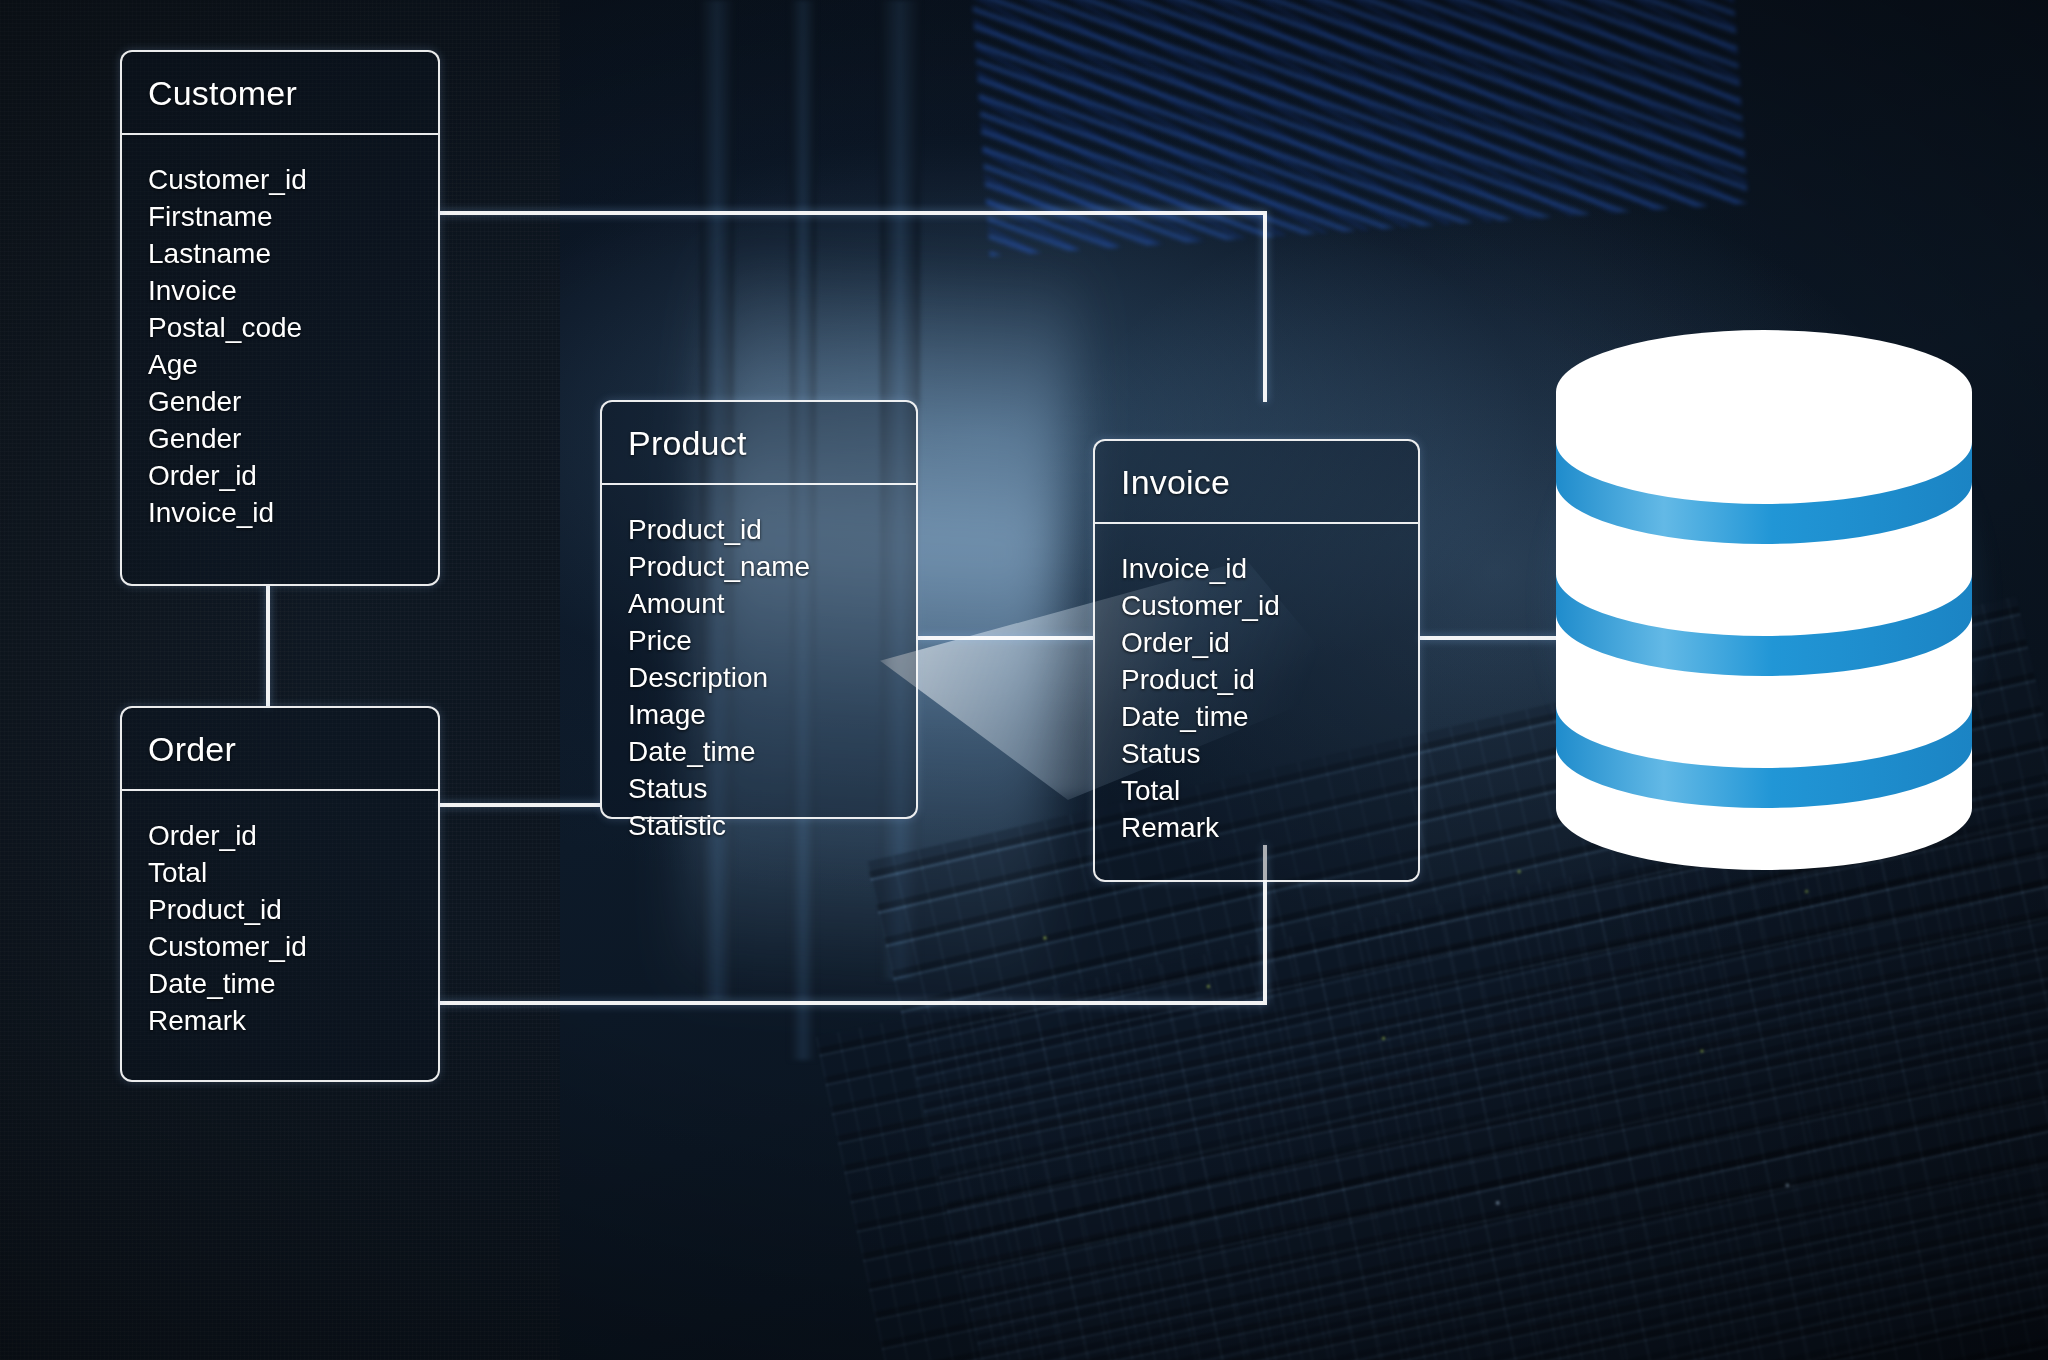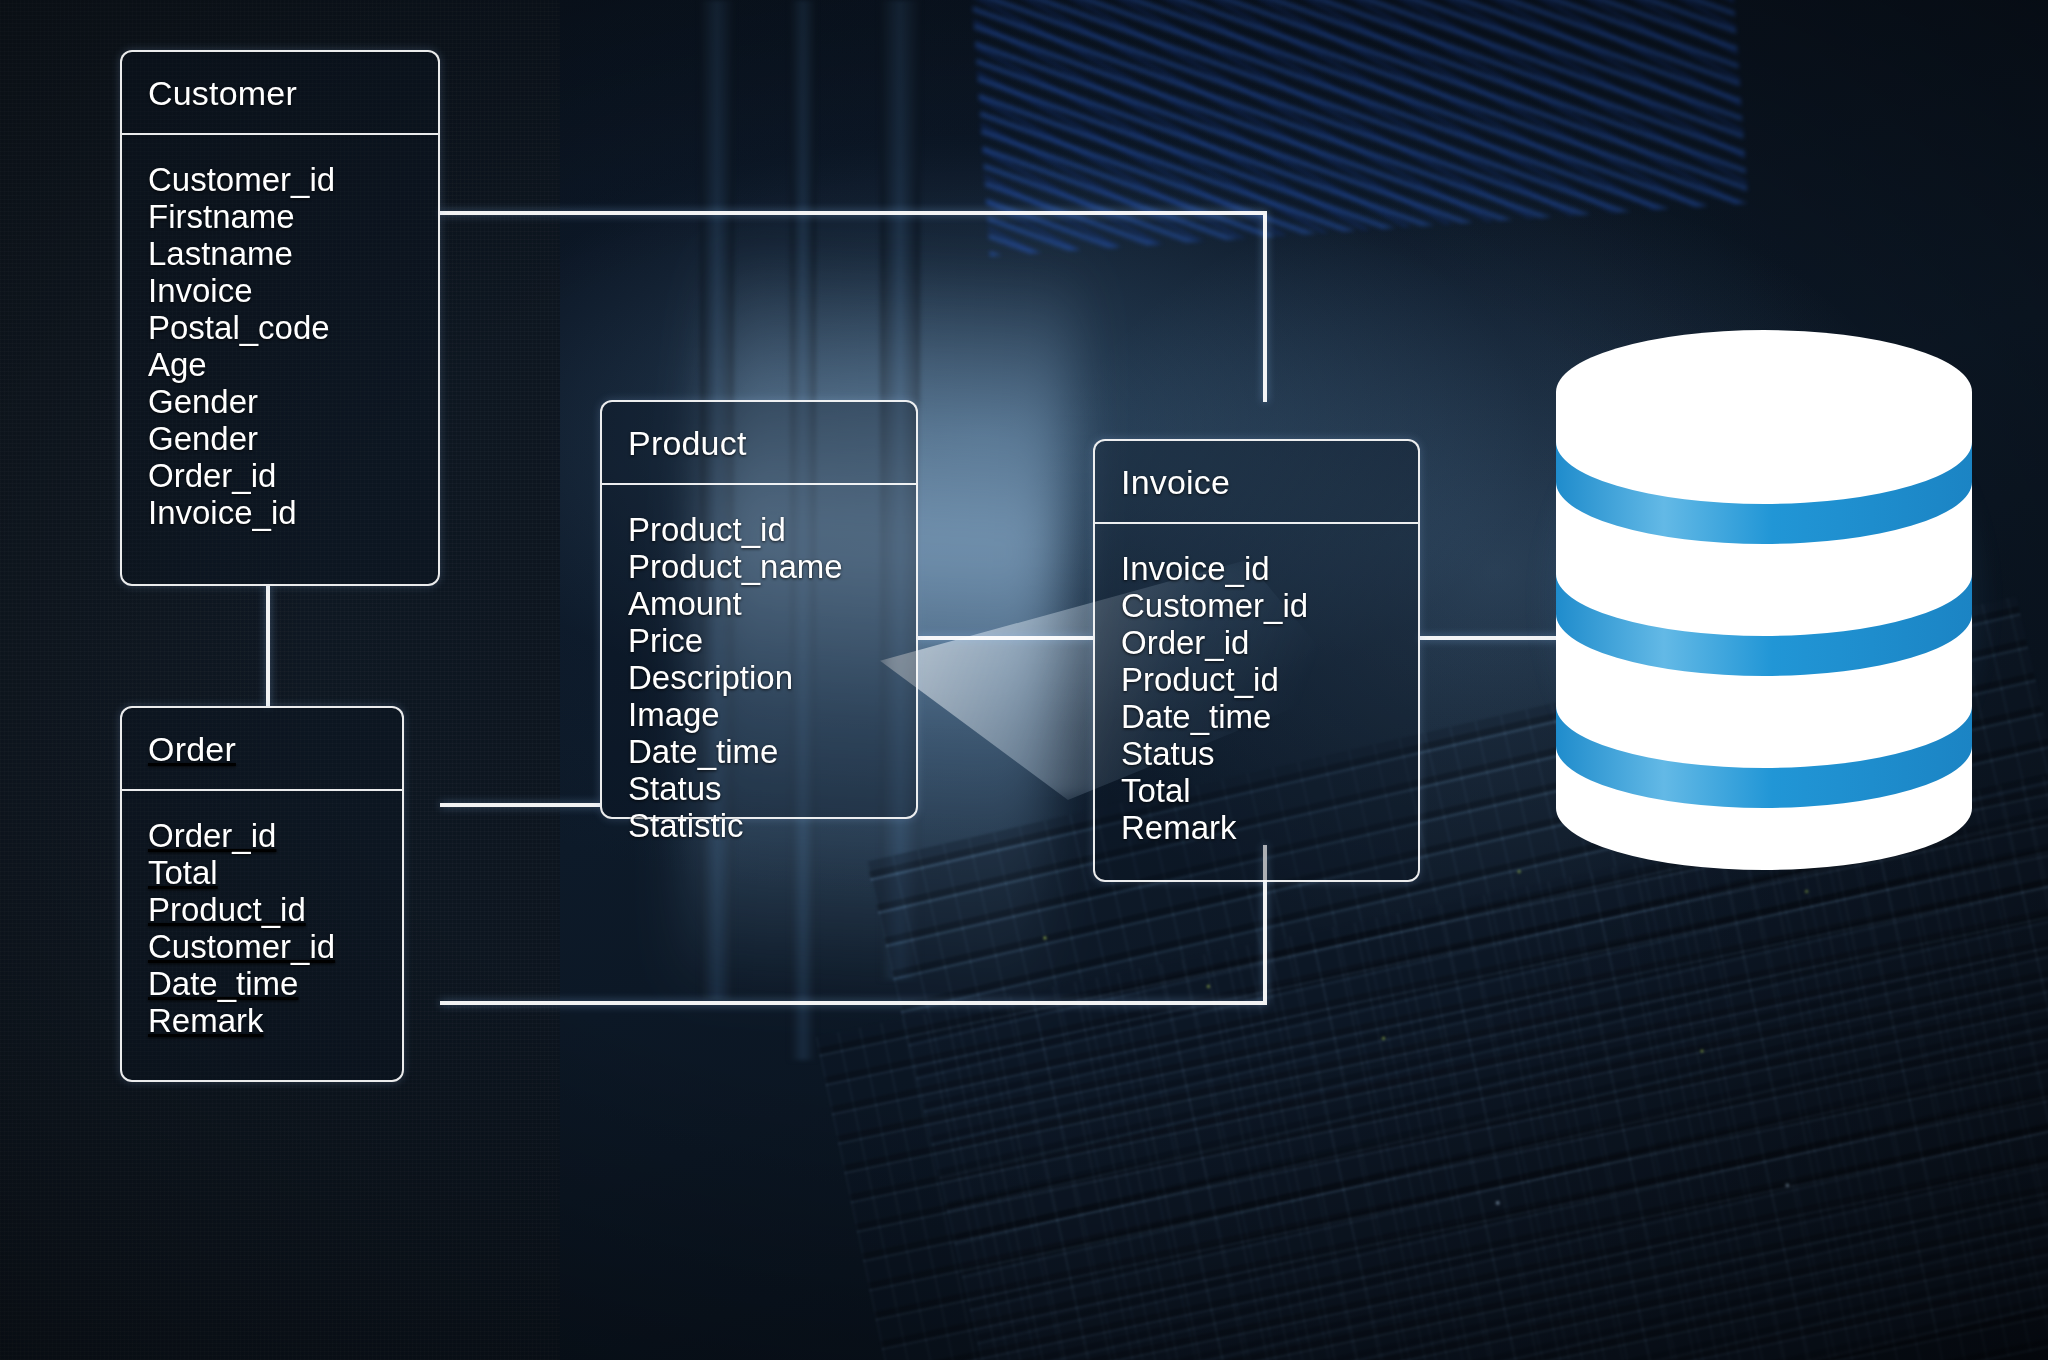--- a/index.html
+++ b/index.html
@@ -106,21 +106,21 @@
     padding:22px 0 0 26px; letter-spacing:.2px;
     text-shadow:0 1px 3px rgba(0,0,0,.75);
     white-space:nowrap;
   }
   .entity-divider {
     height:2px; background:rgba(255,255,255,.92);
     margin-top:20px;
   }
   .entity-fields { padding:26px 0 18px 26px; }
   .entity-field {
-    font-size:33px; line-height:37px; color:#ffffff; font-weight:400;
+    font-size:28px; line-height:37px; color:#ffffff; font-weight:400;
     text-shadow:0 1px 3px rgba(0,0,0,.8);
     white-space:nowrap;
   }
 
   
   .db-cyl { position:absolute; }
   .db-glow {
     position:absolute; left:-90px; top:-80px; width:calc(100% + 180px); height:calc(100% + 160px);
     background:radial-gradient(ellipse 50% 50% at 50% 50%, rgba(175,220,255,.55) 0%, rgba(90,160,225,.26) 42%, rgba(0,0,0,0) 75%);
     filter:blur(10px);
@@ -173,21 +173,21 @@
         <div class="entity-field">Invoice</div>
         <div class="entity-field">Postal_code</div>
         <div class="entity-field">Age</div>
         <div class="entity-field">Gender</div>
         <div class="entity-field">Gender</div>
         <div class="entity-field">Order_id</div>
         <div class="entity-field">Invoice_id</div>
       </div>
     </div>
 
-    <div class="entity" style="left:120px;top:706px;width:284px;height:376px;text-decoration:underline;">
+    <div class="entity" style="left:120px;top:706px;width:320px;height:376px;">
       <div class="entity-title">Order</div>
       <div class="entity-divider"></div>
       <div class="entity-fields">
         <div class="entity-field">Order_id</div>
         <div class="entity-field">Total</div>
         <div class="entity-field">Product_id</div>
         <div class="entity-field">Customer_id</div>
         <div class="entity-field">Date_time</div>
         <div class="entity-field">Remark</div>
       </div>

